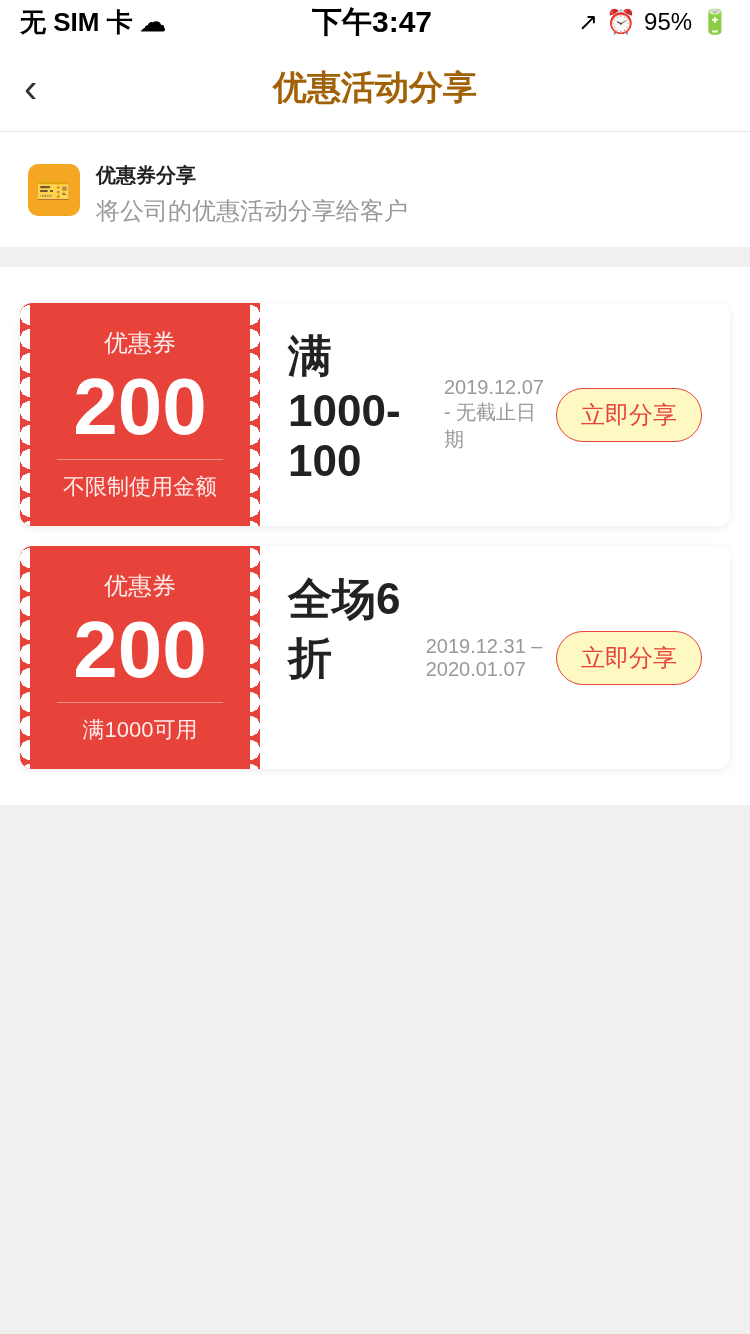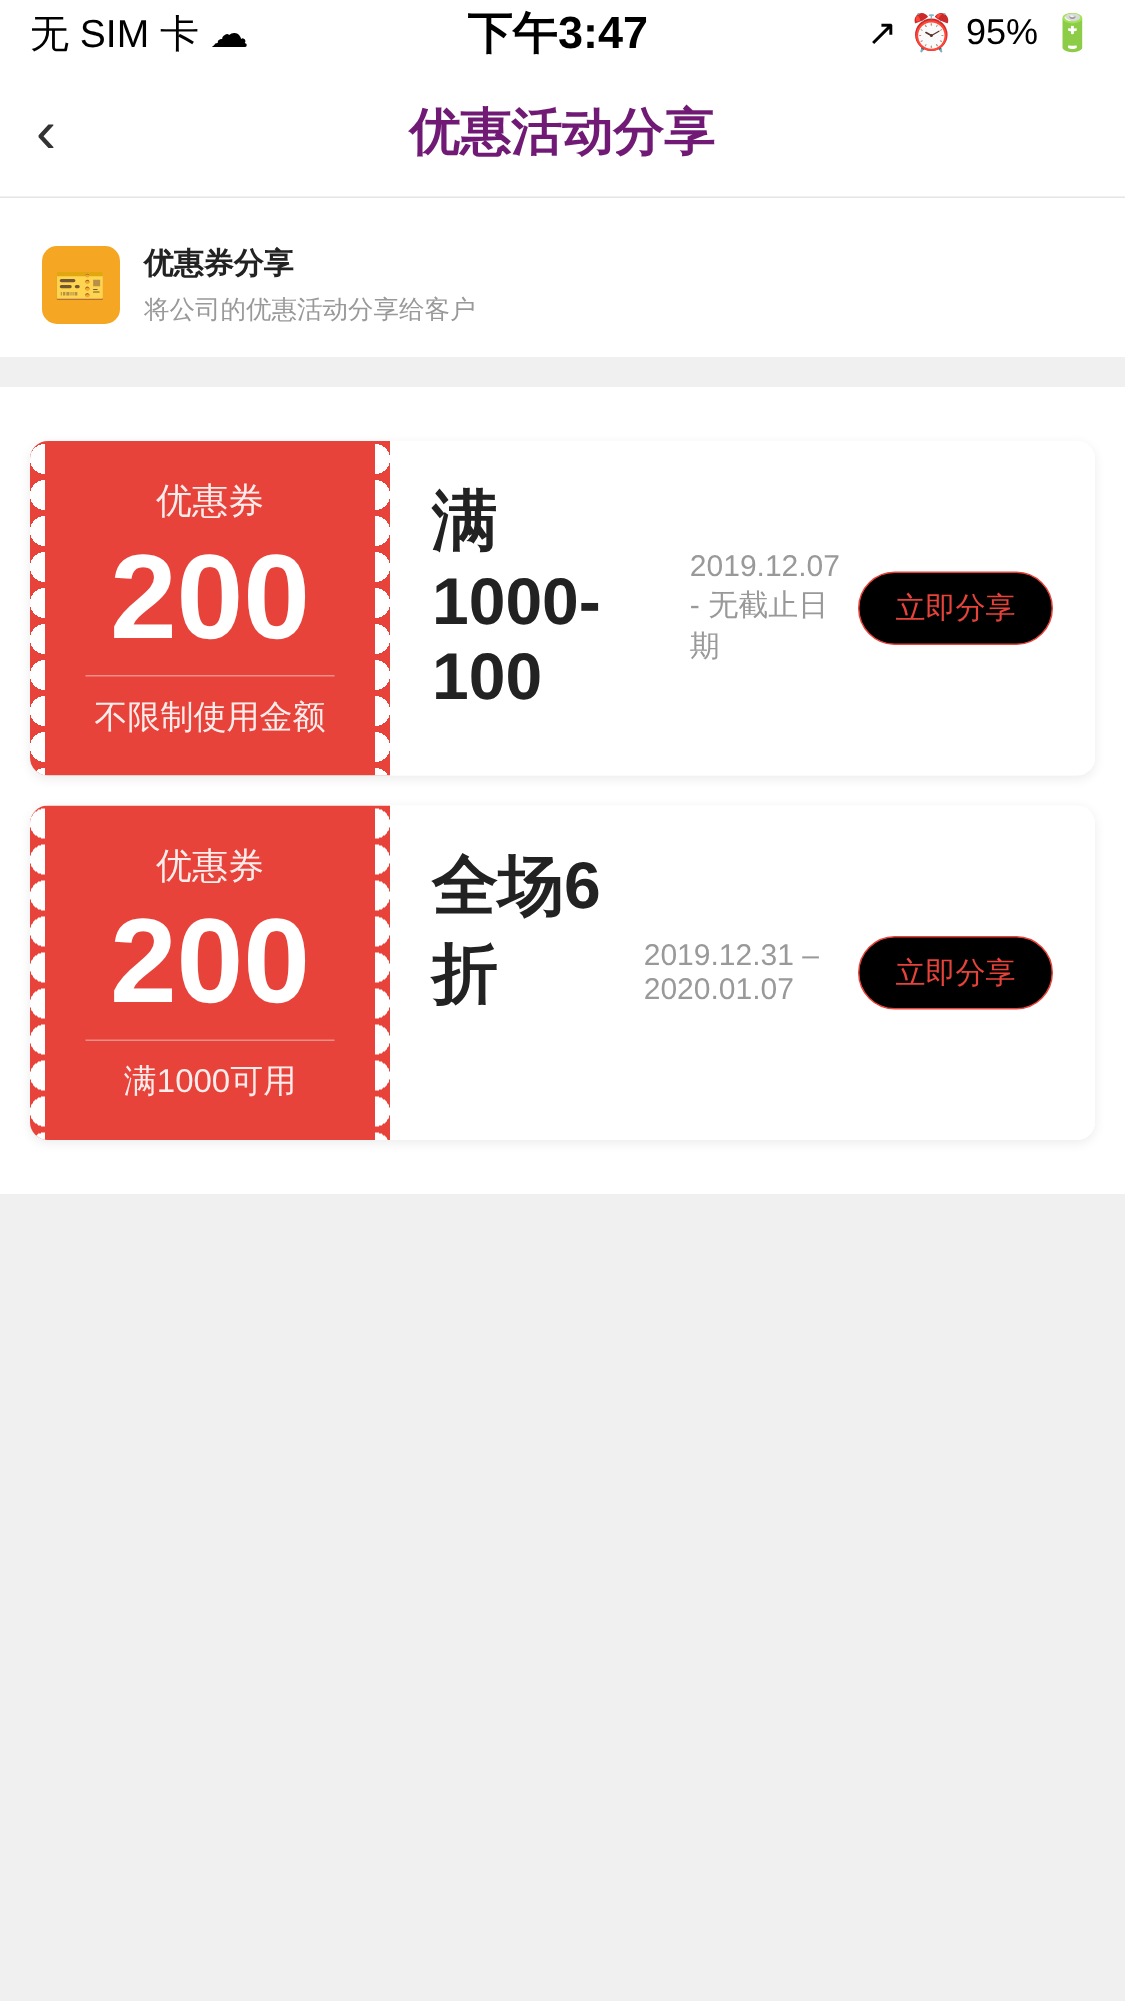--- a/index.html
+++ b/index.html
@@ -20,20 +20,21 @@
       align-items: center;
       justify-content: space-between;
       padding: 0 20px;
       font-size: 26px;
       font-weight: 500;
     }
     .status-left {
       display: flex;
       align-items: flex-end;
       gap: 10px;
+      font-weight: bold;
     }
     .status-center {
       font-size: 30px;
       font-weight: 600;
     }
     .status-right {
       display: flex;
       align-items: center;
       gap: 8px;
       font-size: 24px;
@@ -54,21 +55,21 @@
       position: absolute;
       left: 24px;
       font-size: 40px;
       color: #333;
       cursor: pointer;
       line-height: 1;
     }
     .nav-title {
       font-size: 34px;
       font-weight: 600;
-      color: #701a75;
+      color: #a16207;
     }
 
     
     .section-header {
       background: #fff;
       padding: 30px 28px 20px 28px;
       display: flex;
       align-items: flex-start;
       gap: 16px;
     }
@@ -84,21 +85,21 @@
       flex-shrink: 0;
       margin-top: 2px;
     }
     .section-text-block {}
     .section-title {
       font-size: 20px;
       font-weight: 600;
       color: #222;
     }
     .section-subtitle {
-      font-size: 17px;
+      font-size: 24px;
       color: #999;
       margin-top: 6px;
     }
 
     
     .divider {
       height: 20px;
       background: #f0f0f0;
     }
 
@@ -202,24 +203,24 @@
       justify-content: space-between;
       gap: 12px;
     }
     .coupon-date {
       font-size: 20px;
       color: #999;
     }
     .share-btn {
       border: 1.5px solid #e8433a;
       color: #e8433a;
-      background: #000000;
+      background: #fef9c3;
       border-radius: 30px;
       padding: 10px 24px;
-      font-size: 20px;
+      font-size: 24px;
       cursor: pointer;
       white-space: nowrap;
       flex-shrink: 0;
       text-align: center;
     }
 
     
     .empty-area {
       height: 600px;
       background: #f0f0f0;

